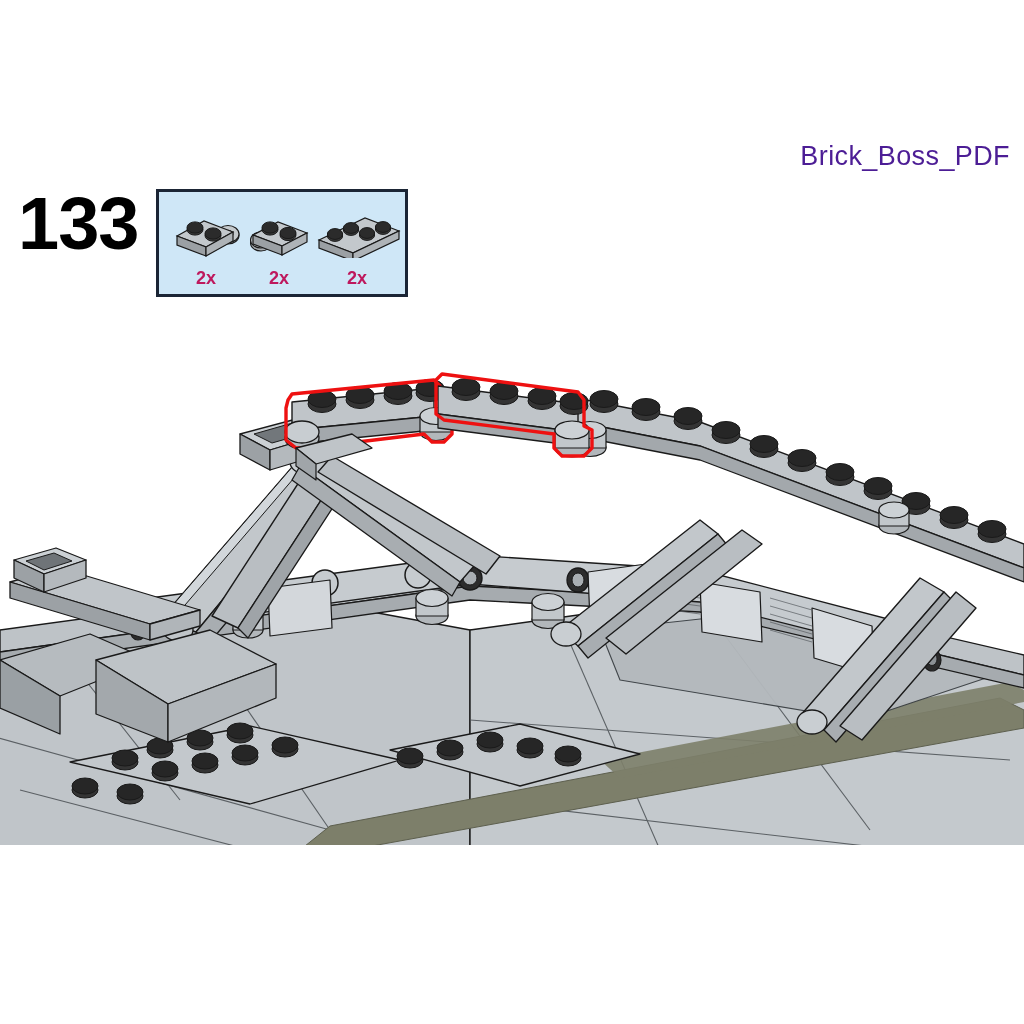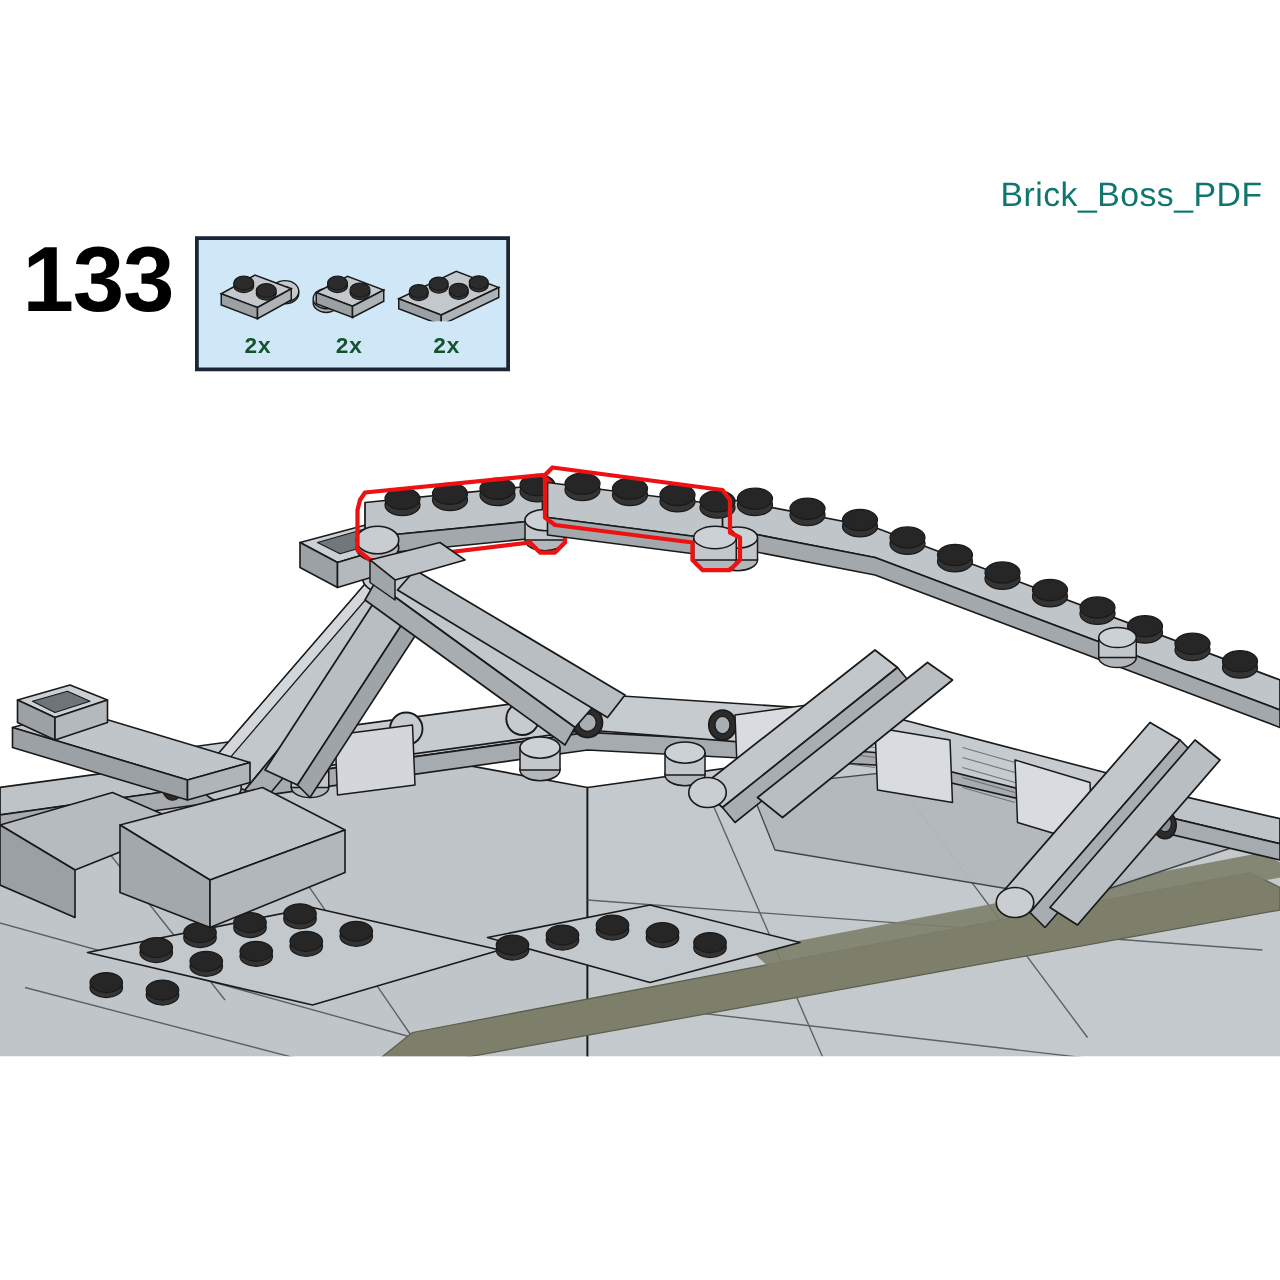--- a/index.html
+++ b/index.html
@@ -23,21 +23,21 @@
     background: #ffffff;
   }
 
   
   #watermark {
     position: absolute;
     right: 14px;
     top: 141px;
     font-size: 27px;
     letter-spacing: 0.4px;
-    color: #0f766e;
+    color: #4c1d95;
     font-family: "Liberation Sans", sans-serif;
     white-space: nowrap;
     user-select: none;
   }
 
   
   #step-number {
     position: absolute;
     left: 18px;
     top: 187px;
@@ -61,22 +61,22 @@
     box-sizing: border-box;
   }
   .part-cell {
     position: absolute;
     bottom: 6px;
     text-align: center;
   }
   .part-qty {
     font-size: 18px;
     font-weight: bold;
-    color: #14532d;
-    font-family: Liberation Mono, monospace;
+    color: #be185d;
+    font-family: Liberation Sans, sans-serif;
     line-height: 20px;
   }
   .part-art {
     position: absolute;
     bottom: 24px;
   }
   #part-cell-0 { left: 8px;   width: 78px; }
   #part-cell-1 { left: 84px;  width: 72px; }
   #part-cell-2 { left: 152px; width: 92px; }
 

